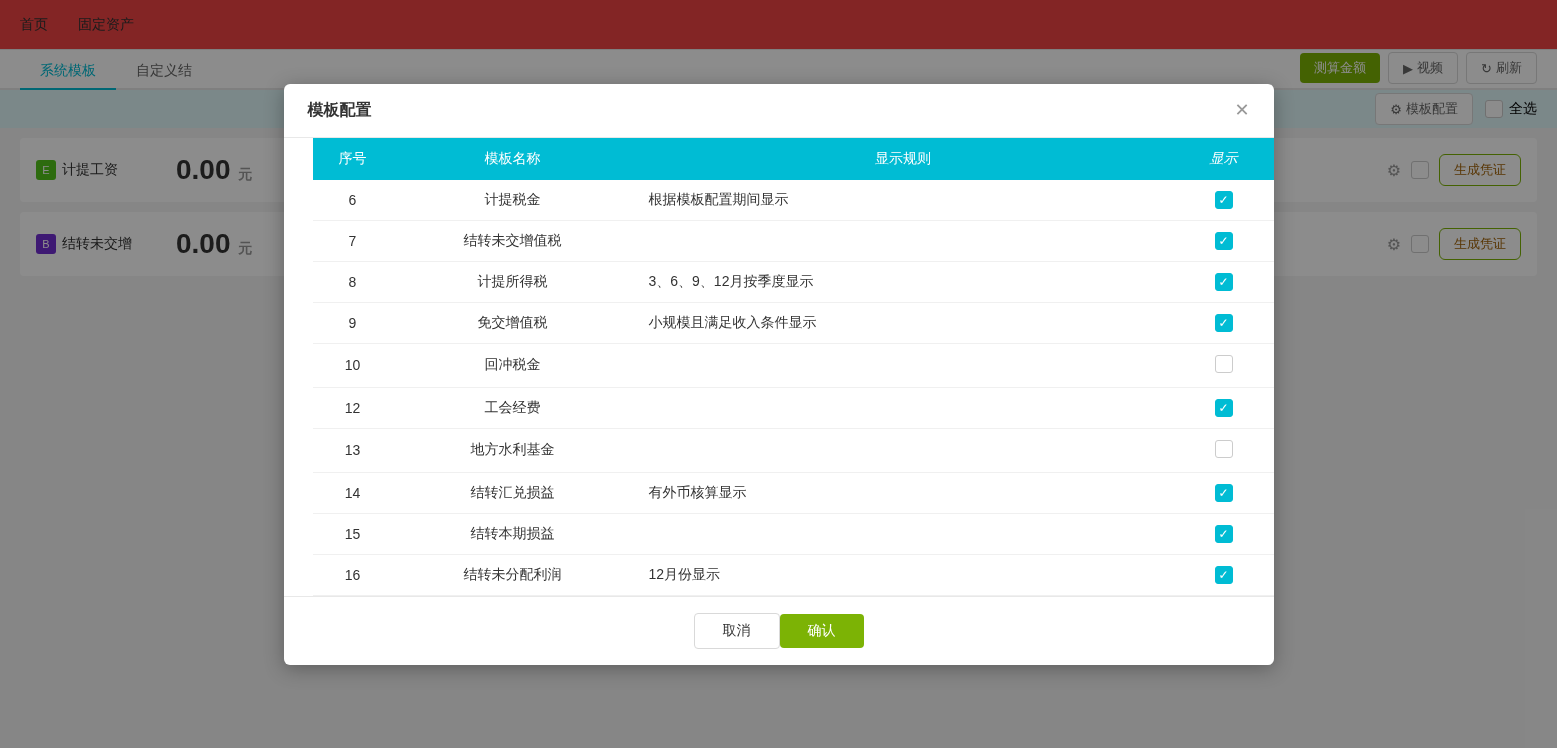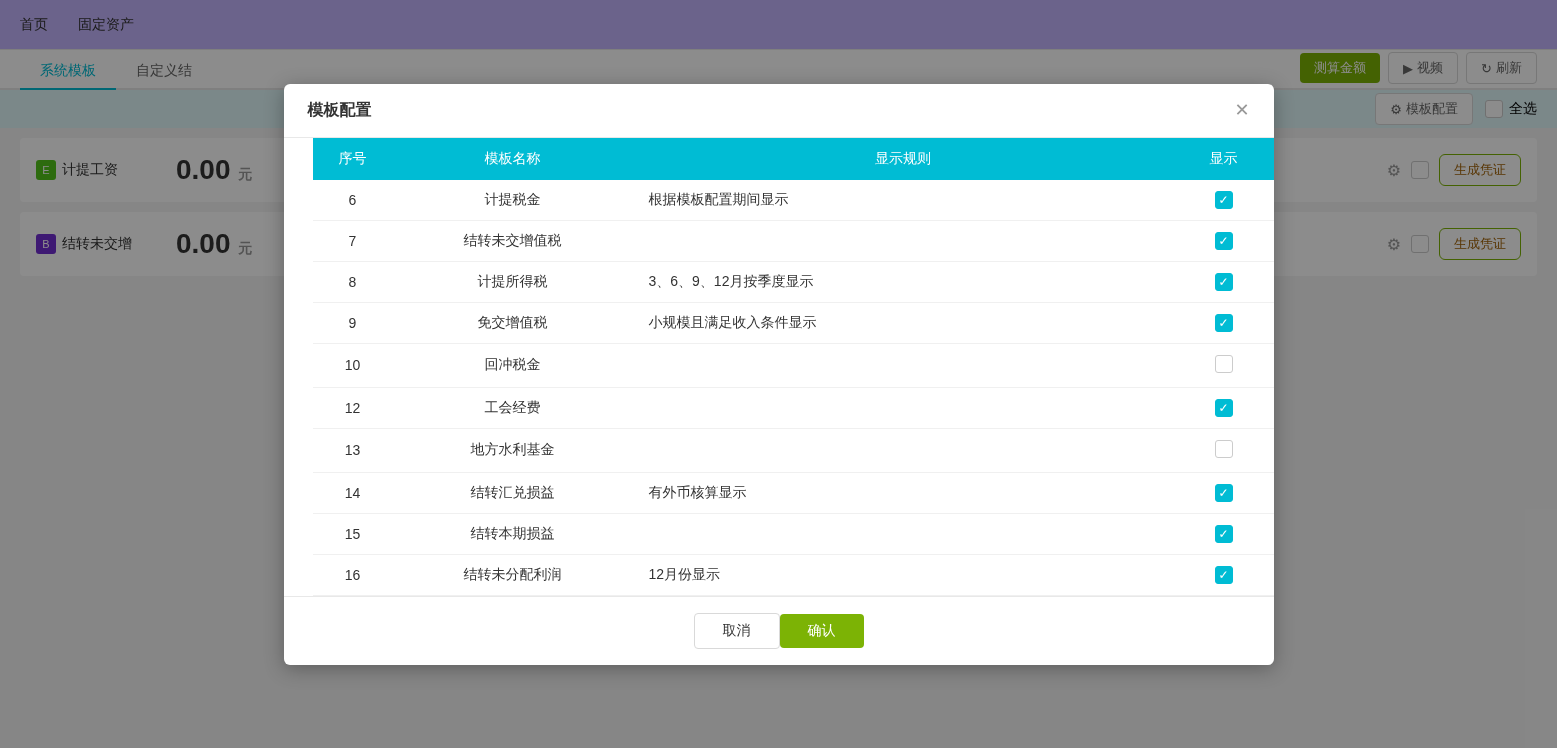--- a/index.html
+++ b/index.html
@@ -16,21 +16,21 @@
     
     .bg-page {
       width: 100%;
       height: 100%;
       background: #f5f5f5;
       position: absolute;
       top: 0; left: 0;
     }
 
     .top-nav {
-      background: #c4b5fd;
+      background: #ef4444;
       height: 50px;
       display: flex;
       align-items: center;
       padding: 0 20px;
       gap: 30px;
       border-bottom: 1px solid #e8e8e8;
     }
 
     .nav-item {
       color: #333;
@@ -237,20 +237,21 @@
     .config-table thead th:nth-child(2) {
       width: 240px;
     }
 
     .config-table thead th:nth-child(3) {
       flex: 1;
     }
 
     .config-table thead th:last-child {
       width: 100px;
+      font-style: italic;
     }
 
     .config-table tbody tr {
       border-bottom: 1px solid #f0f0f0;
     }
 
     .config-table tbody td {
       padding: 11px 16px;
       text-align: center;
       color: #333;

